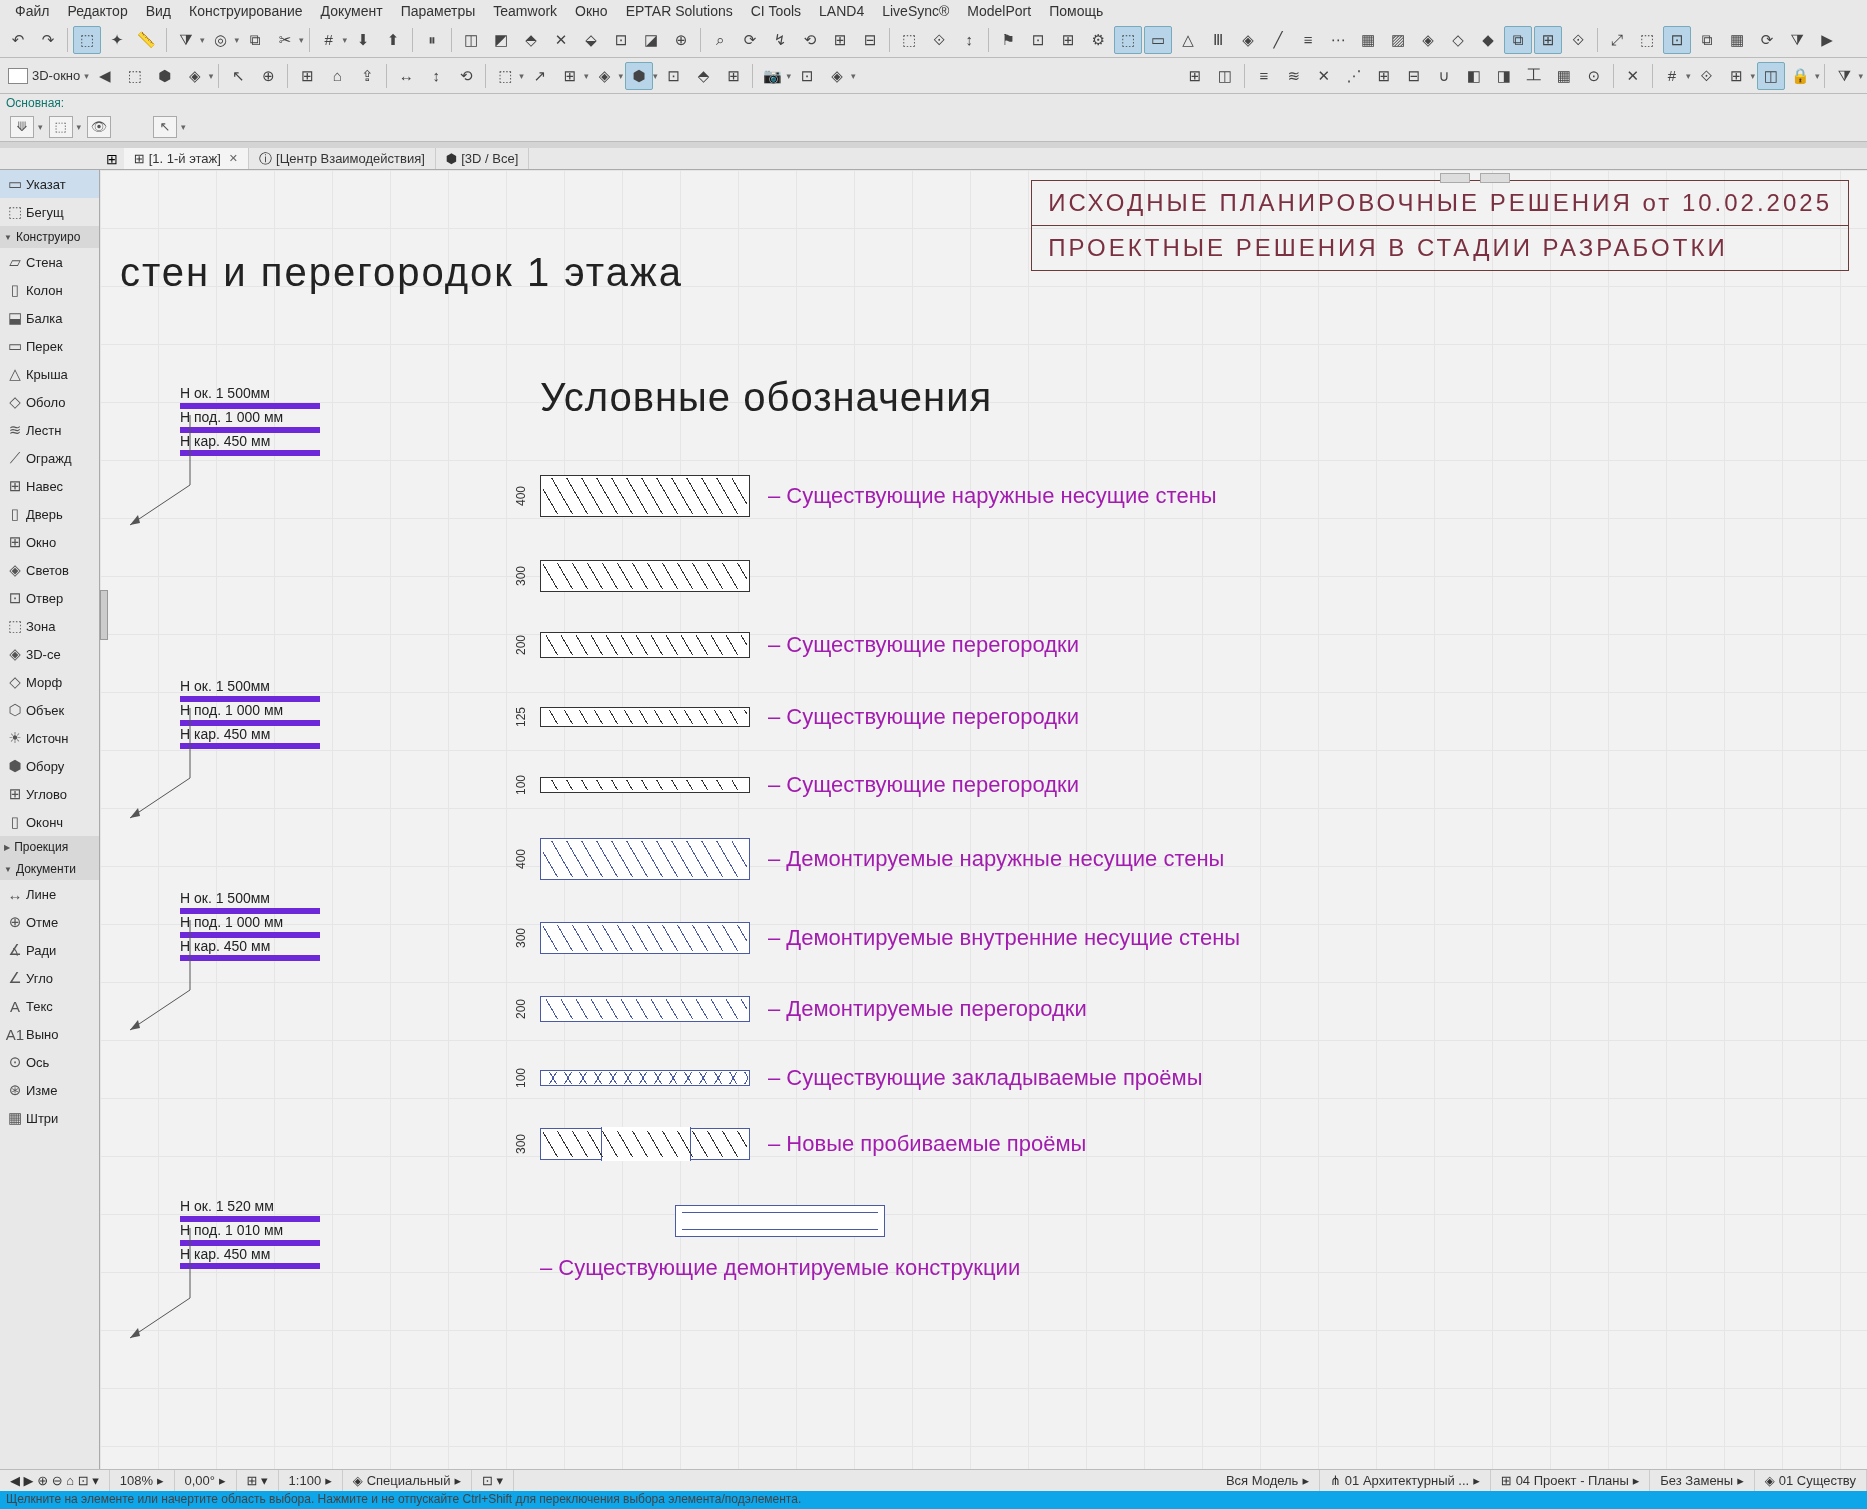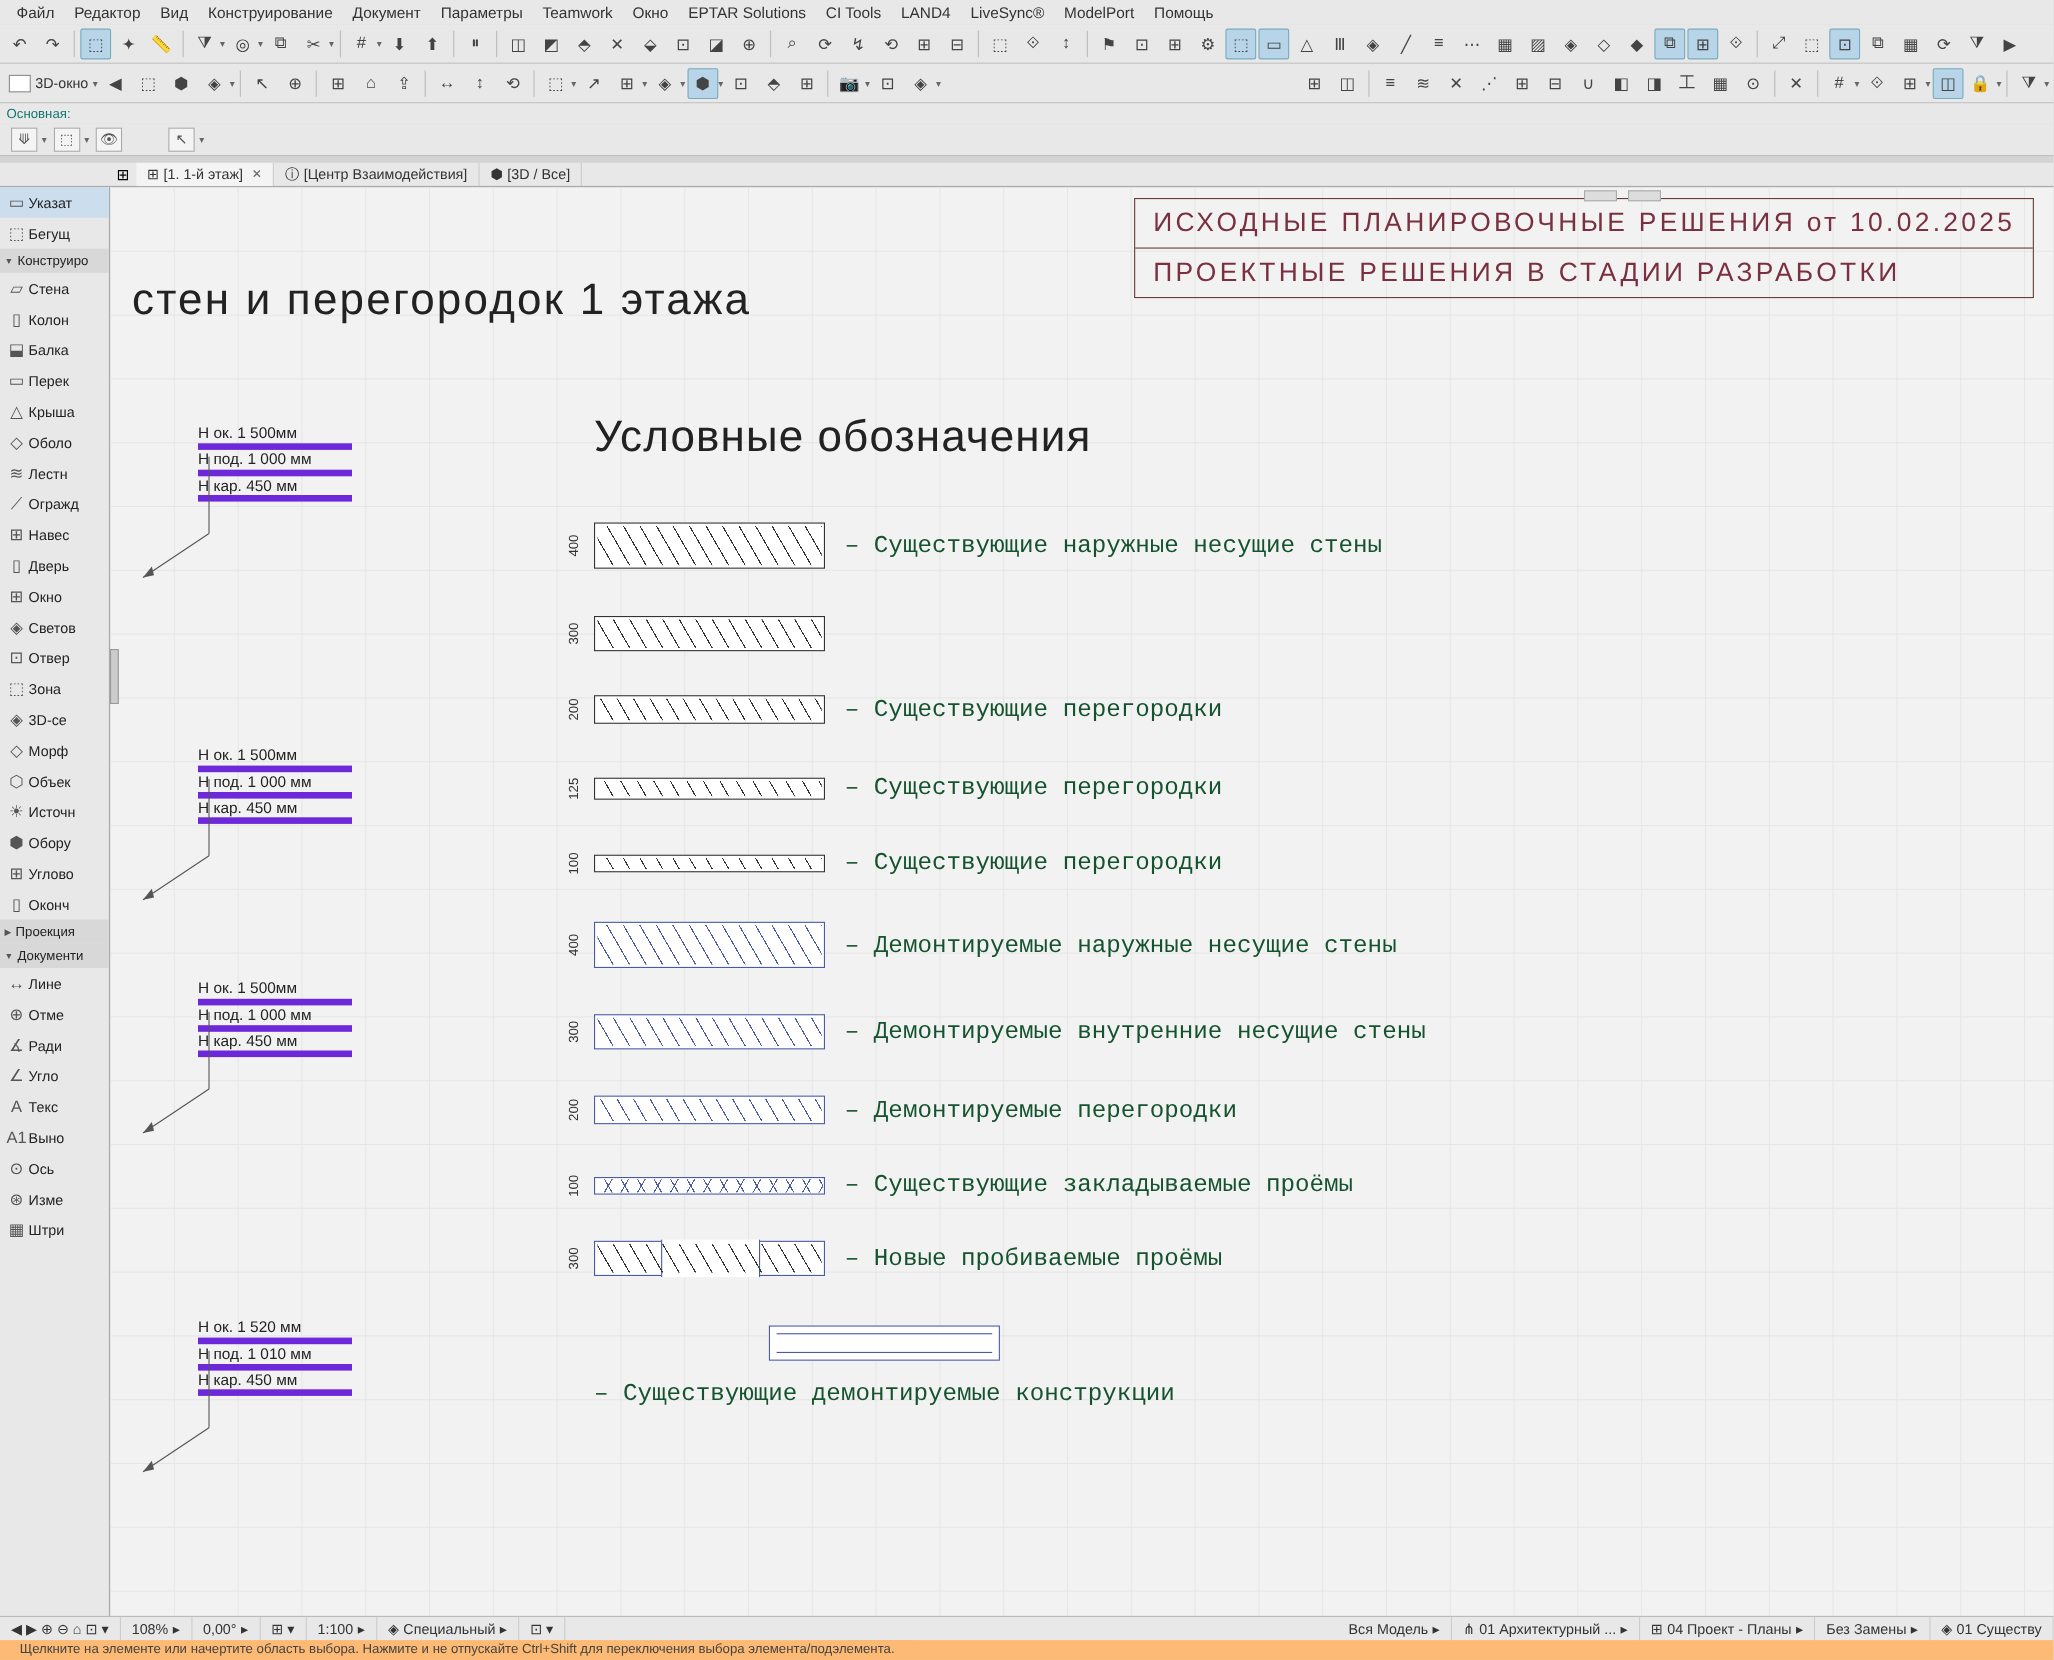--- a/index.html
+++ b/index.html
@@ -66,33 +66,33 @@
 
 .legend-row { position: absolute; display: flex; align-items: center; gap: 18px; }
 .legend-sample { width: 210px; border: 1px solid #333; position: relative; background: #fff; }
 .legend-sample.blue { border-color: #4a5aa4; }
 .hatch { position: absolute; inset: 2px; overflow: hidden; }
 .hatch-lines { width: 200%; height: 100%; background: repeating-linear-gradient(60deg, transparent 0 12px, #333 12px 13px); }
 .hatch-lines.blue { background: repeating-linear-gradient(60deg, transparent 0 12px, #4a5aa4 12px 13px); }
 .hatch-cross { background: repeating-linear-gradient(60deg, transparent 0 12px, #4a5aa4 12px 13px), repeating-linear-gradient(120deg, transparent 0 12px, #4a5aa4 12px 13px); }
 .legend-dim { position: absolute; left: -30px; top: 50%; transform: translateY(-50%) rotate(-90deg); transform-origin: center; font-size: 12px; color: #333; white-space: nowrap; }
 .legend-dim::before, .legend-dim::after { content: ""; }
-.legend-desc { font-size: 22px; color: #14532d; font-family: Liberation Mono, monospace; }
+.legend-desc { font-size: 22px; color: #a21caf; }
 
 .scrollbar-h { position: absolute; bottom: 0; left: 0; right: 0; height: 16px; background: #e2e2e2; border-top: 1px solid #bbb; }
 .scrollbar-h .thumb { position: absolute; left: 670px; top: 2px; height: 12px; width: 60px; background: #bfbfbf; border-radius: 3px; }
 .mid-handle { position: absolute; left: 50%; top: -2px; width: 40px; height: 10px; background: #ccc; border: 1px solid #999; transform: translateX(-50%); }
 .vsplit-handle { position: absolute; left: 0; top: 50%; width: 8px; height: 50px; background: #ccc; border: 1px solid #999; }
 
 
 .statusbar { height: 22px; background: #e8e8e8; border-top: 1px solid #bbb; display: flex; align-items: center; font-size: 13px; color: #333; }
 .status-seg { padding: 0 10px; border-right: 1px solid #ccc; display: flex; align-items: center; gap: 4px; height: 100%; }
 .status-seg.right { margin-left: auto; }
 
-.hintbar { height: 18px; background: #fdba74; font-size: 12px; color: #444; padding: 1px 18px; }
+.hintbar { height: 18px; background: #0ea5e9; font-size: 12px; color: #444; padding: 1px 6px; }
 </style>
 </head>
 <body>
 
 <div class="menubar" id="menubar">
     <span>Файл</span>
     <span>Редактор</span>
     <span>Вид</span>
     <span>Конструирование</span>
     <span>Документ</span>

